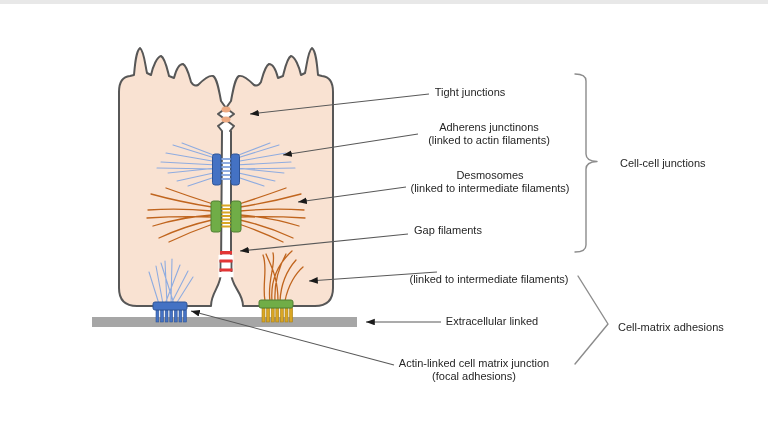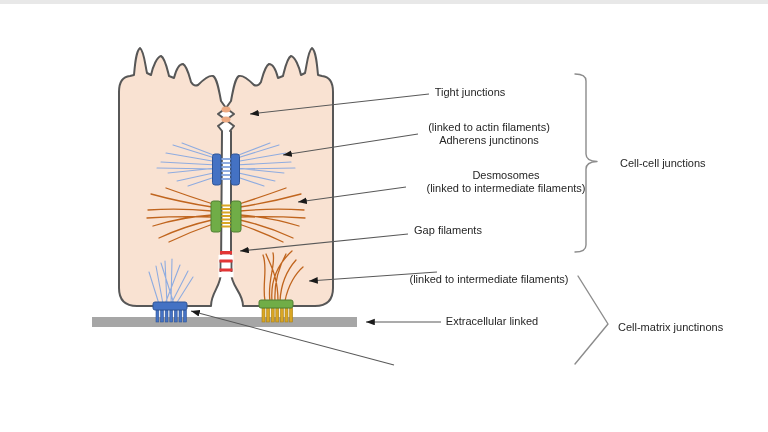--- a/index.html
+++ b/index.html
@@ -159,43 +159,47 @@
 
     <path class="bracket" d="M 575 70 Q 586 70 586 77 L 586 150 Q 586 157 597 157.5 Q 586 158 586 165 L 586 241 Q 586 248 575 248"></path>
     <path class="bracket" d="M 578 272 L 608 320 L 575 360"></path>
   </svg>
 
   <div class="lbl" style="left:470px;top:88px">
     <div>Tight junctions</div>
   </div>
 
   <div class="lbl" style="left:489px;top:130px">
+    <div>Adherens junctinons</div>
     <div>(linked to actin filaments)</div>
-    <div>Adherens junctinons</div>
-  </div>
-
-  <div class="lbl" style="left:506px;top:178px">
+  </div>
+
+  <div class="lbl" style="left:490px;top:178px">
     <div>Desmosomes</div>
     <div>(linked to intermediate filaments)</div>
   </div>
 
   <div class="lbl" style="left:448px;top:226px">
     <div>Gap filaments</div>
   </div>
 
   <div class="lbl" style="left:489px;top:275px">
     <div>(linked to intermediate filaments)</div>
   </div>
 
   <div class="lbl" style="left:492px;top:317px">
     <div>Extracellular linked</div>
   </div>
 
+  <div class="lbl" style="left:474px;top:366px">
+    <div>Actin-linked cell matrix junction</div>
+    <div>(focal adhesions)</div>
+  </div>
 
   <div class="lbl side" style="left:620px;top:159px">
     <div>Cell-cell junctions</div>
   </div>
 
   <div class="lbl side" style="left:618px;top:323px">
-    <div>Cell-matrix junctinons</div>
+    <div>Cell-matrix adhesions</div>
   </div>
 
 </div>
 
 </body></html>

